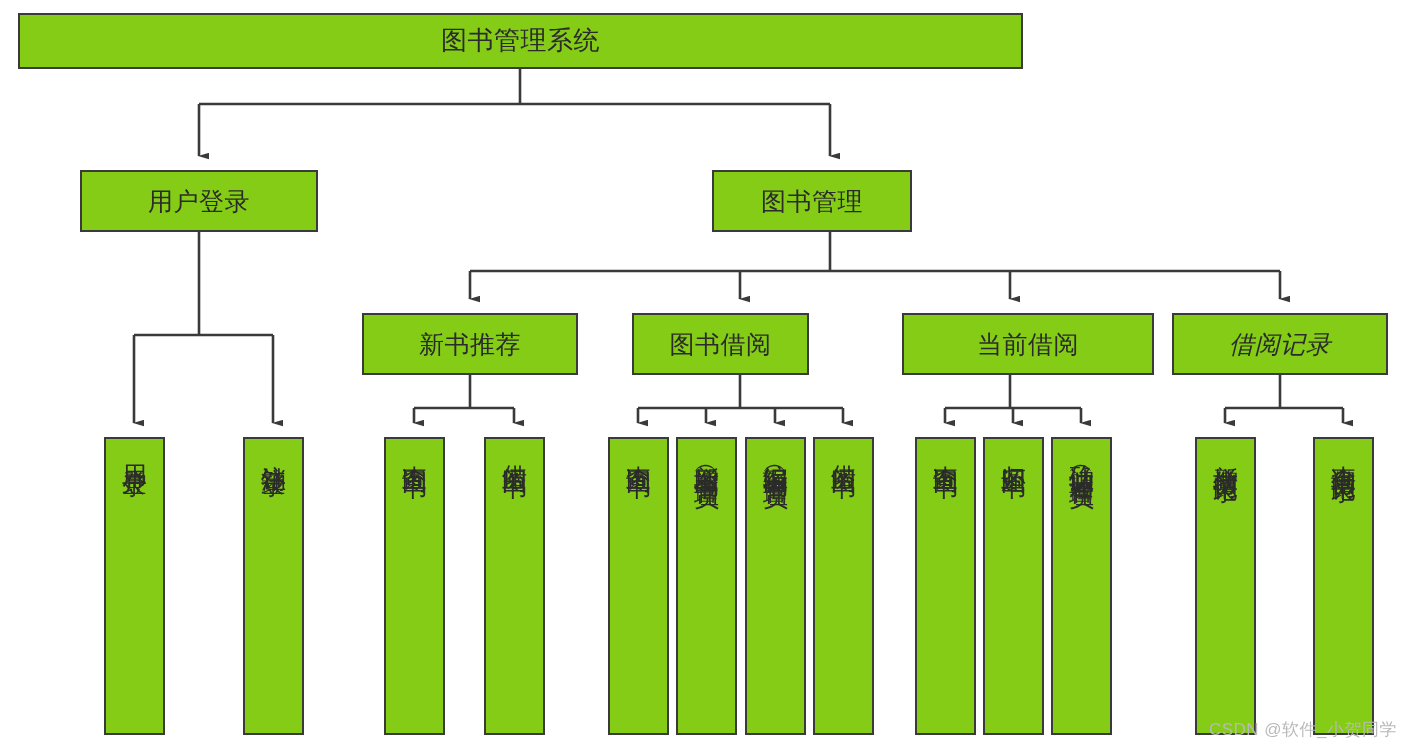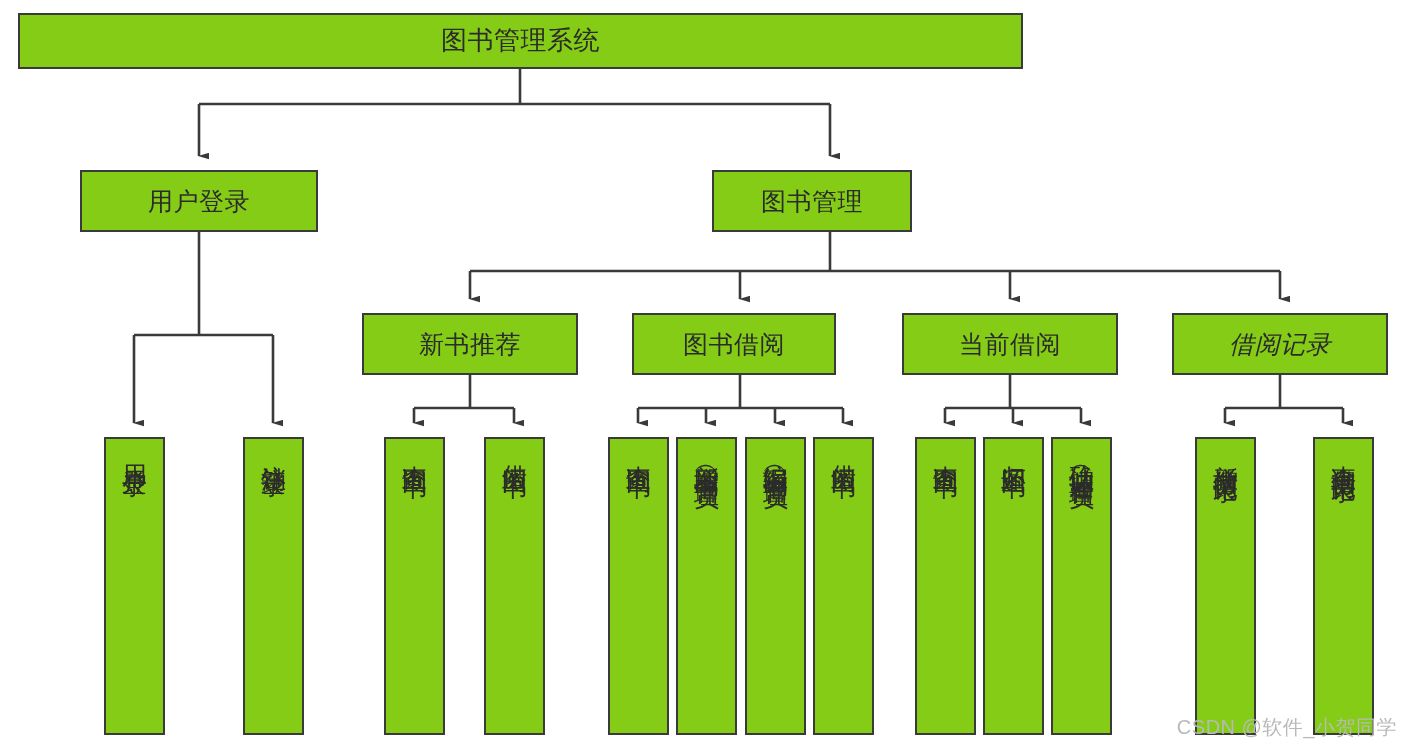--- a/index.html
+++ b/index.html
@@ -58,21 +58,21 @@
     font-size:25px;
     line-height:1.0;
     letter-spacing:3px;
     white-space:nowrap;
     height:auto;
   }
   .watermark{
     position:absolute;
     right:8px;
     bottom:6px;
-    font-size:20px;
+    font-size:17px;
     color:#b9b9b9;
     letter-spacing:0.5px;
     z-index:5;
     white-space:nowrap;
     font-family:"Liberation Sans","DejaVu Sans",sans-serif;
   }
 </style>
 </head>
 <body>
 
@@ -137,25 +137,25 @@
   </div>
 
   <div class="node h" style="left:712px;top:170px;width:200px;height:62px;">
     <span class="label">图书管理</span>
   </div>
 
   <div class="node h" style="left:362px;top:313px;width:216px;height:62px;">
     <span class="label">新书推荐</span>
   </div>
 
-  <div class="node h" style="left:632px;top:313px;width:204px;height:62px;">
+  <div class="node h" style="left:632px;top:313px;width:177px;height:62px;">
     <span class="label">图书借阅</span>
   </div>
 
-  <div class="node h" style="left:902px;top:313px;width:216px;height:62px;justify-content:center;">
+  <div class="node h" style="left:902px;top:313px;width:252px;height:62px;justify-content:center;">
     <span class="label">当前借阅</span>
   </div>
 
   <div class="node h" style="left:1172px;top:313px;width:216px;height:62px;font-style:italic;">
     <span class="label">借阅记录</span>
   </div>
 
   <div class="node v" style="left:104px;top:437px;width:61px;height:298px;">
     <span class="label">用户登录</span>
   </div>

